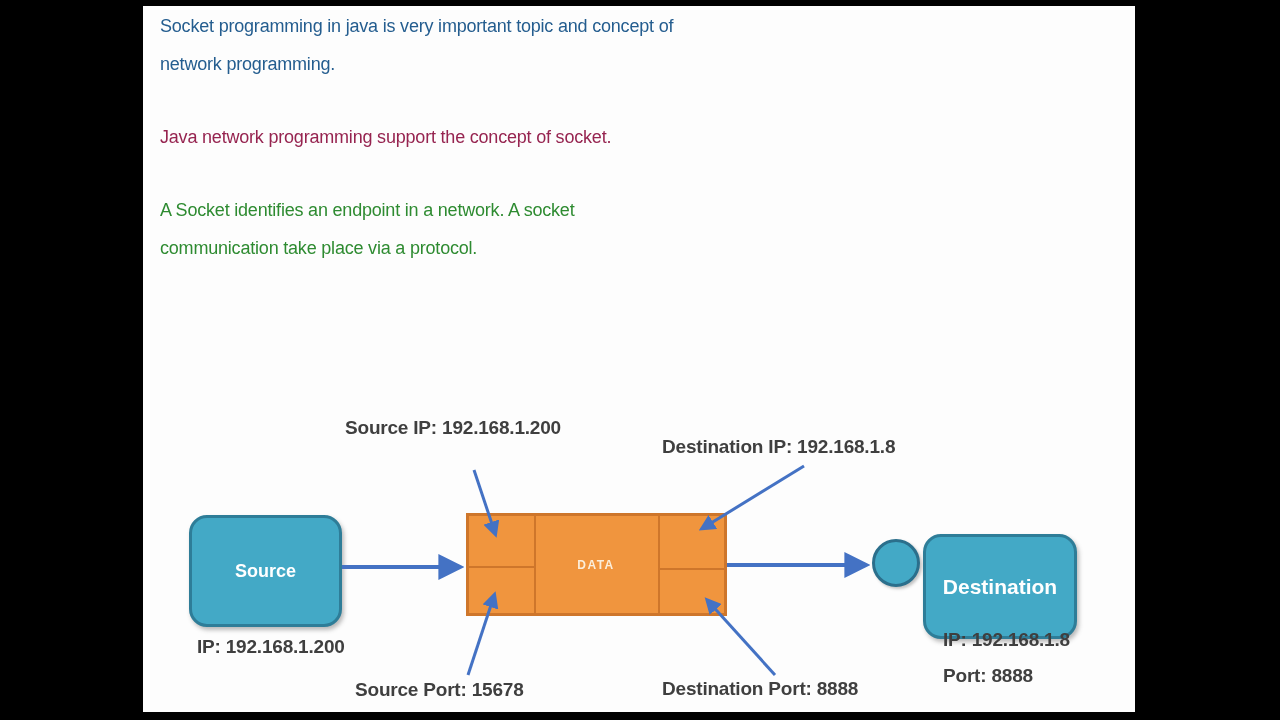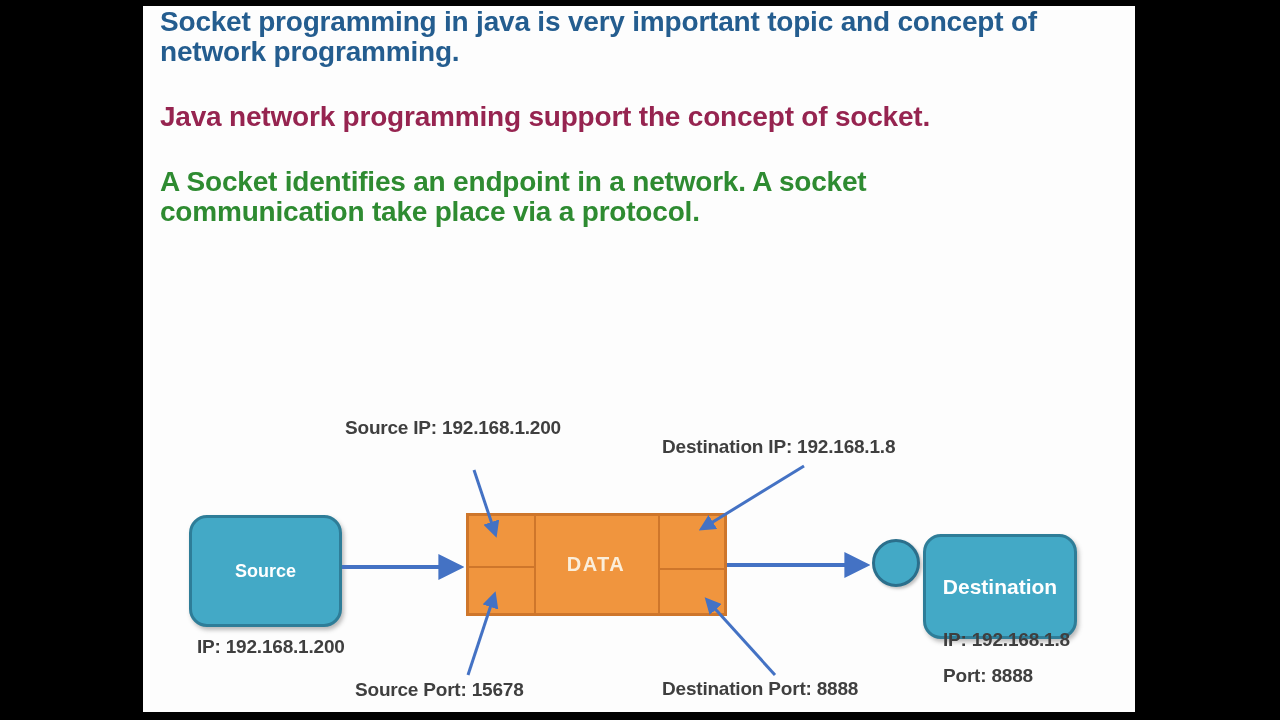--- a/index.html
+++ b/index.html
@@ -1,39 +1,39 @@
 <!DOCTYPE html>
 <html><head>
 <meta charset="utf-8">
 <style>
   html,body{margin:0;padding:0;background:#000;}
   .stage{position:relative;width:1280px;height:720px;background:#000;overflow:hidden;
          font-family:"Liberation Sans",sans-serif;}
   .slide{position:absolute;left:143px;top:6px;width:992px;height:706px;background:#fdfdfd;}
   .textcol{position:absolute;left:17px;top:1px;width:960px;}
-  .textcol p{margin:0 0 35px 0;font-size:28px;line-height:30px;white-space:pre-line;
-             font-weight:700;letter-spacing:-0.2px;}
+  .textcol p{margin:0 0 35px 0;font-size:18px;line-height:38px;white-space:pre-line;
+             font-weight:400;letter-spacing:-0.2px;}
   
   .dlabel{position:absolute;font-size:19px;font-weight:700;color:#3f3f3f;
           white-space:nowrap;letter-spacing:-0.2px;}
   .node{position:absolute;background:#43a9c6;border:3px solid #2e7d98;border-radius:18px;
         display:flex;align-items:center;justify-content:center;color:#fff;font-weight:700;
         box-shadow:2px 3px 4px rgba(60,60,60,.35);box-sizing:border-box;}
   .node-source{left:46px;top:509px;width:153px;height:112px;font-size:18px;}
   .node-dest{left:780px;top:528px;width:154px;height:105px;font-size:21px;}
   .node-circle{position:absolute;left:729px;top:533px;width:48px;height:48px;border-radius:50%;
         background:#43a9c6;border:3px solid #2b6f8c;box-sizing:border-box;
         box-shadow:2px 2px 3px rgba(60,60,60,.3);}
   .packet{position:absolute;left:323px;top:507px;width:261px;height:103px;background:#f0953e;
         border:3px solid #ce762b;box-sizing:border-box;}
   .packet .div-v{position:absolute;top:0;bottom:0;width:2px;background:#ce762b;}
   .packet .div-h{position:absolute;height:2px;background:#ce762b;}
   .packet .data-label{position:absolute;left:65px;top:0;width:124px;height:100%;
         display:flex;align-items:center;justify-content:center;color:#fbeeda;
-        font-weight:700;font-size:20px;letter-spacing:1.5px;}
+        font-weight:700;font-size:12px;letter-spacing:1.5px;}
   .arrows{position:absolute;left:0;top:0;pointer-events:none;}
   .arrows .thin{stroke:#4472c4;stroke-width:3;}
   .arrows .thick{stroke:#4472c4;stroke-width:4;}
 </style>
 </head>
 <body>
 
 <div class="stage">
   <div class="slide">
 

